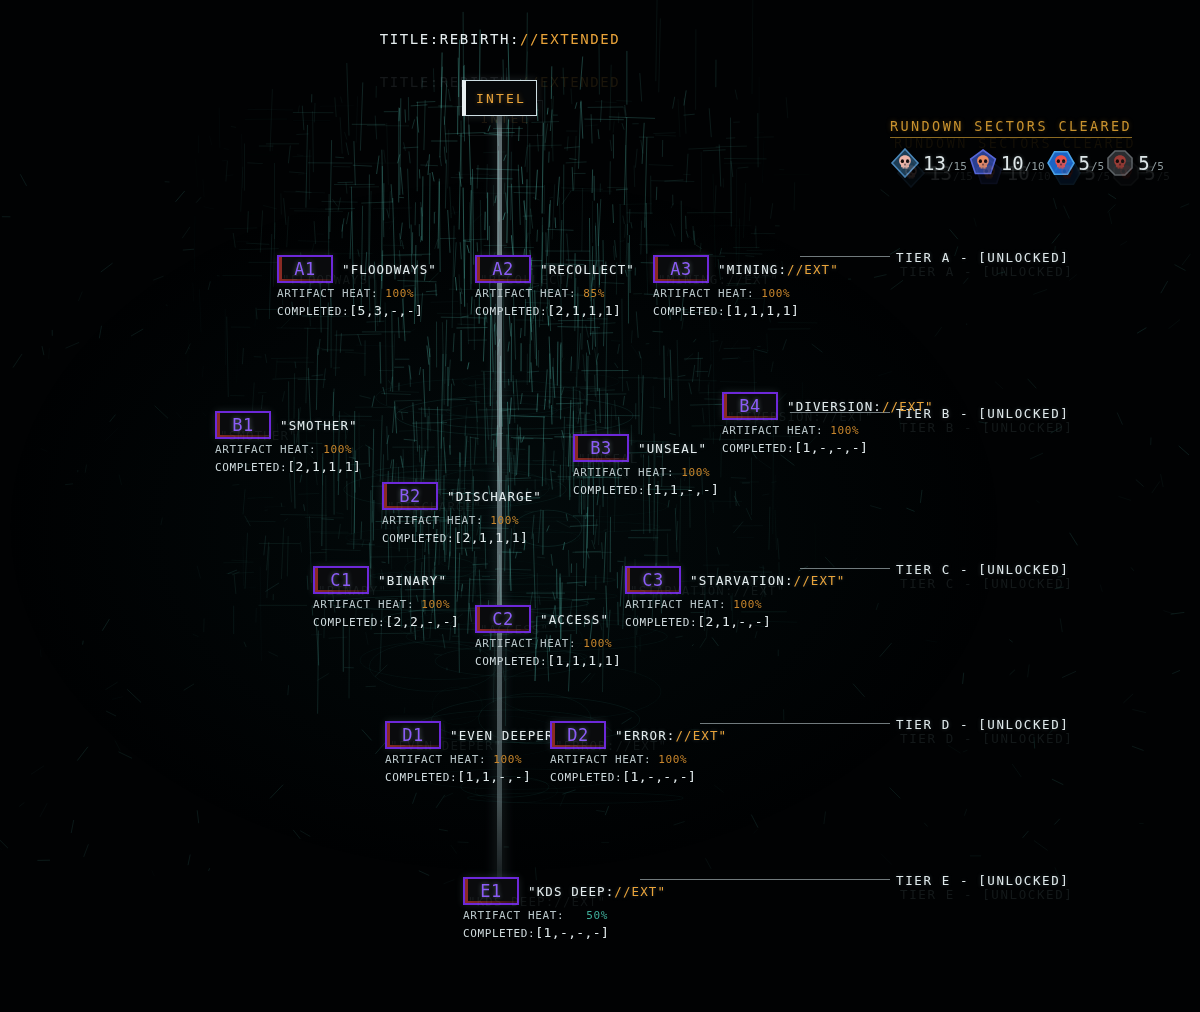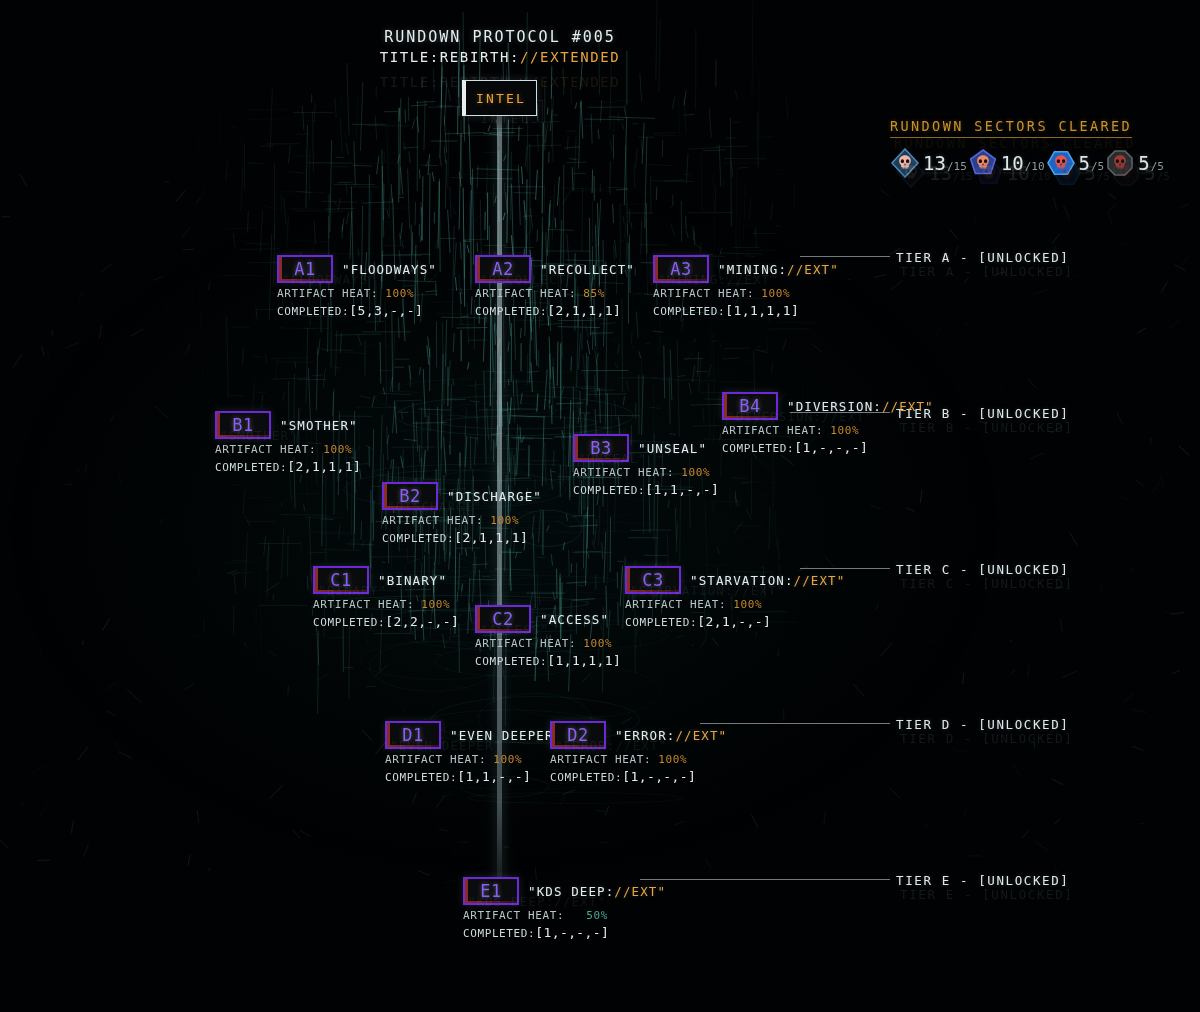--- a/index.html
+++ b/index.html
@@ -1806,21 +1806,20 @@
           <ellipse cx="559.0" cy="638.3" rx="23.2" ry="15.6" opacity="0.11"></ellipse>
         </g>
     </svg>
   </div>
   <div class="vig"></div>
 
   <div class="spine-glow"></div>
   <div class="spine"></div>
 
   <div class="hdr">
-    <div class="l1">RUNDOWN PROTOCOL #005</div>
     <div class="l2"><span>TITLE:REBIRTH:</span><span class="ext">//EXTENDED</span></div>
     <div class="echo"><span>TITLE:REBIRTH:</span><span class="ext">//EXTENDED</span></div>
   </div>
 
   <div class="intel-wrap">
     <div class="intel-echo">INTEL</div>
     <div class="intel">INTEL</div>
   </div>
 
   <div class="sectors">

